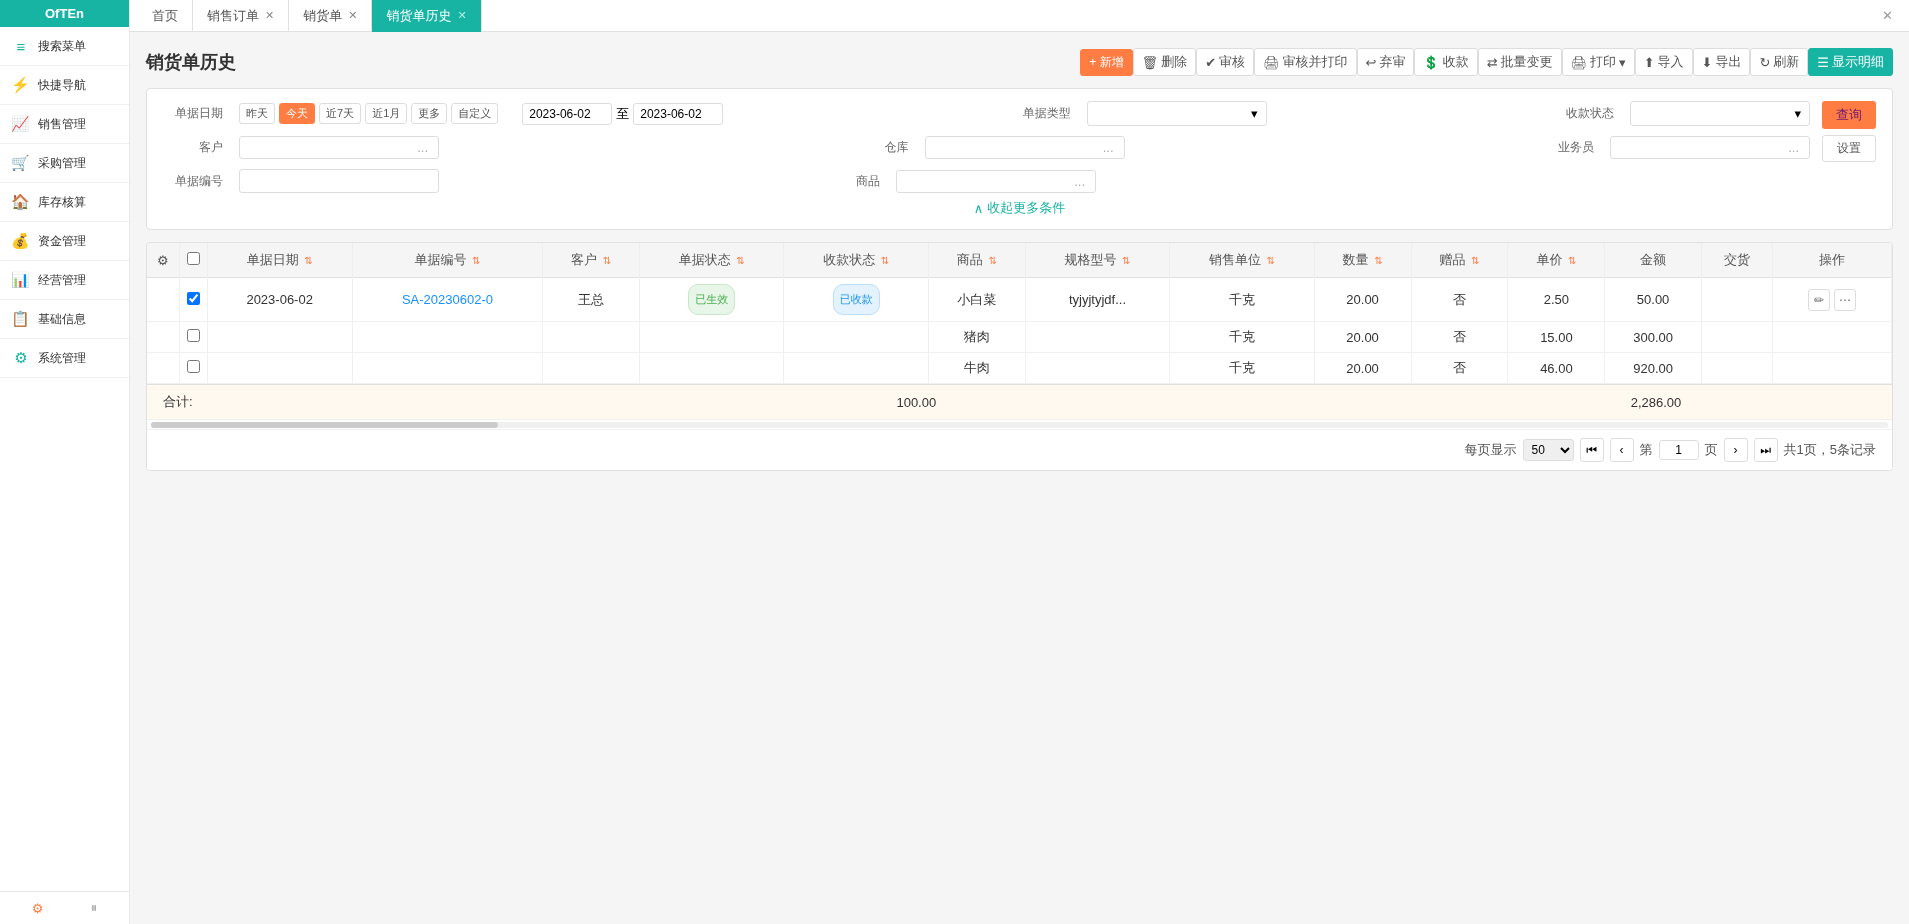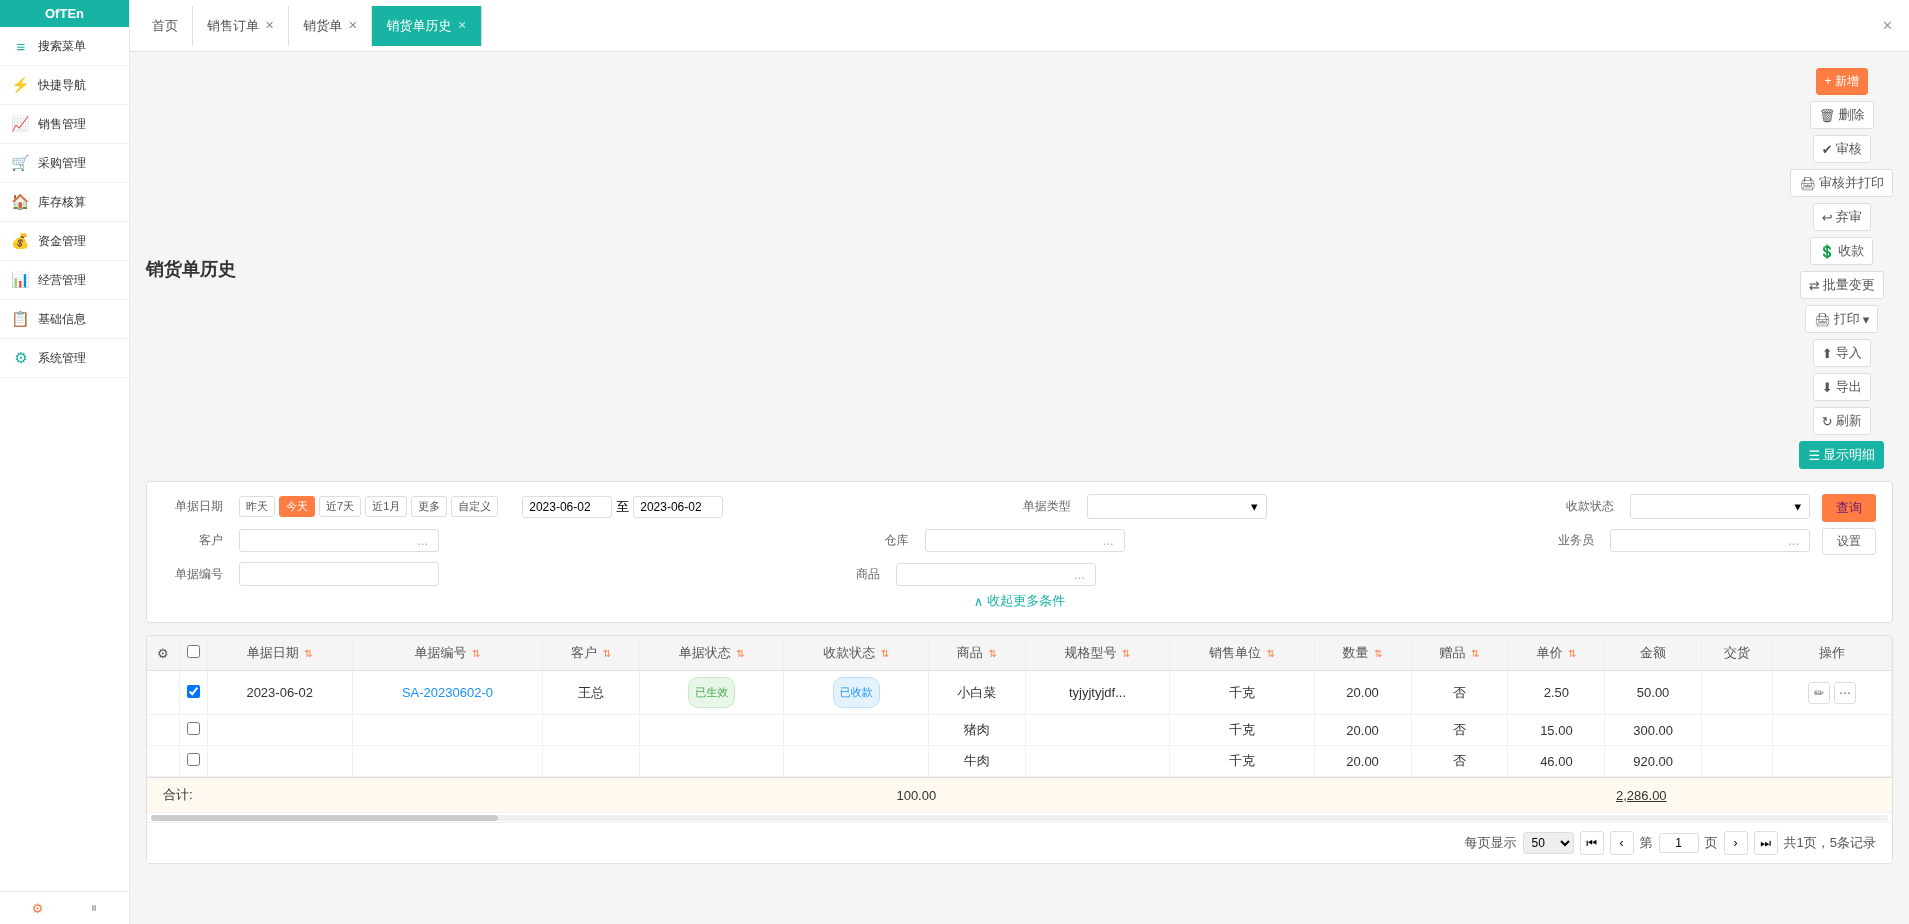--- a/index.html
+++ b/index.html
@@ -51,21 +51,21 @@
       flex-direction: column;
       overflow: hidden;
     }
 
     
     .top-tabs {
       background: #fff;
       border-bottom: 1px solid #e0e0e0;
       display: flex;
       align-items: center;
-      height: 52px;
+      height: 32px;
       padding: 0 8px;
     }
     .tab {
       padding: 0 14px;
       height: 40px;
       display: flex;
       align-items: center;
       cursor: pointer;
       color: #555;
       font-size: 13px;
@@ -97,23 +97,21 @@
     .page-header {
       display: flex;
       align-items: center;
       justify-content: space-between;
       margin-bottom: 12px;
     }
     .page-title { font-size: 18px; font-weight: bold; color: #333; }
     .toolbar {
       display: flex;
       align-items: center;
-      gap: 6px;
       flex-wrap: wrap;
-      flex-direction: column;
     }
     .toolbar-btn {
       display: flex;
       align-items: center;
       gap: 3px;
       padding: 4px 8px;
       border: 1px solid #ddd;
       border-radius: 3px;
       background: #fff;
       cursor: pointer;
@@ -688,21 +686,21 @@
   </tr>
           </tbody>
       </table>
 
       <div class="table-footer">
         <span class="footer-label">合计:</span>
         <div style="flex:1; display:flex; justify-content:space-between; align-items:center;">
           <span style="flex:1;"></span>
           <span style="text-align:center; min-width:80px;">100.00</span>
           <span style="flex:1;"></span>
-          <span style="text-align:left; min-width:80px;text-decoration:underline;">2,286.00</span>
+          <span style="text-align:center; min-width:80px;">2,286.00</span>
           <span style="min-width:180px;"></span>
         </div>
       </div>
 
       <div class="scrollbar-area">
         <div class="scrollbar-track">
           <div class="scrollbar-thumb"></div>
         </div>
       </div>
 

